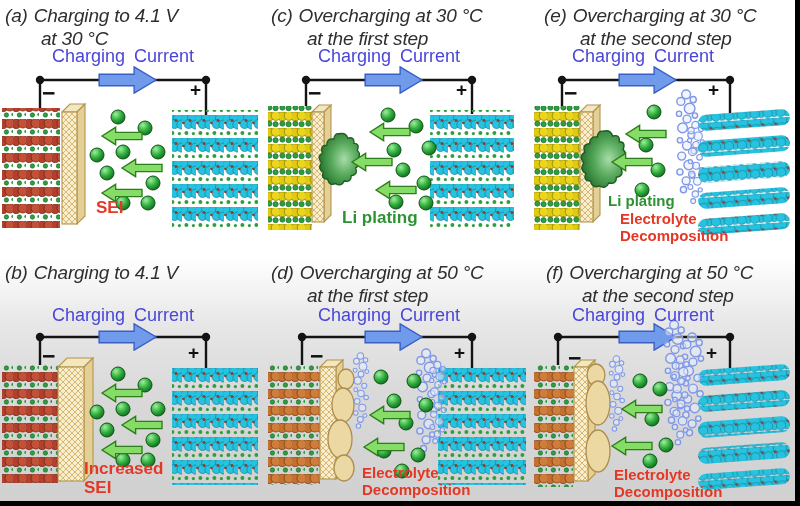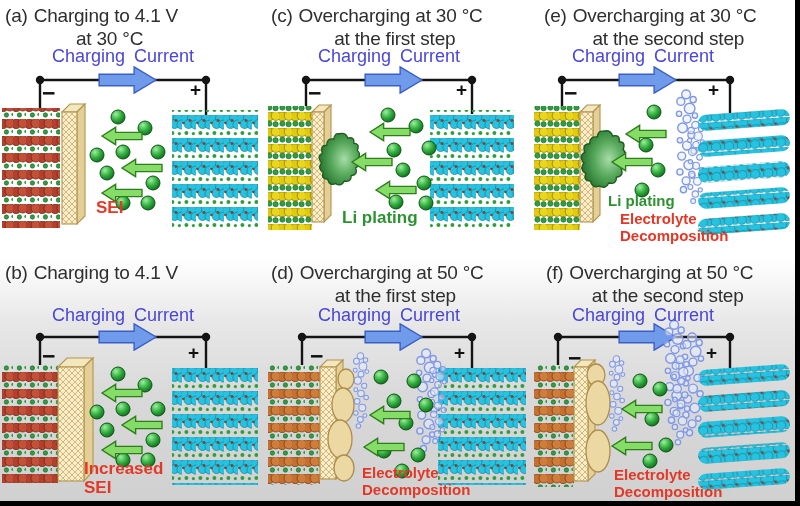--- a/index.html
+++ b/index.html
@@ -3,24 +3,24 @@
 <meta charset="utf-8">
 <style>
   html,body{margin:0;padding:0;background:#222;}
   .stage{position:relative;width:800px;height:506px;overflow:hidden;
     background:linear-gradient(180deg,#ffffff 0%,#ffffff 51%,#e7e7e7 64%,#d9d9d9 78%,#d0d0d0 100%);
     font-family:"Liberation Sans",sans-serif;}
   .bar-right{position:absolute;right:0;top:0;width:5px;height:100%;background:#000;}
   .bar-bottom{position:absolute;left:0;bottom:0;width:100%;height:5px;background:#000;}
   .panel{position:absolute;}
   .panel svg{position:absolute;left:0;top:0;}
-  .title{position:absolute;left:5px;top:4px;font-size:19px;line-height:1.22;color:#2e2e2e;letter-spacing:-0.2px;white-space:nowrap;}
+  .title{position:absolute;left:5px;top:4px;font-size:19px;line-height:1.22;color:#2e2e2e;letter-spacing:-0.2px;white-space:nowrap;font-style:italic;}
   .rowB .title{top:8px;}
   .tag{margin-right:6px;}
-  .t2{padding-left:36px;text-align:center;}
+  .t2{padding-left:36px;}
   .current{position:absolute;font-size:18px;color:#4a46d8;text-align:center;word-spacing:4px;font-weight:500;}
   .term{position:absolute;color:#101010;font-weight:700;line-height:1;}
   .minus{font-size:23px;}
   .plus{font-size:19px;}
   .ann{position:absolute;font-weight:700;line-height:1.12;font-size:15px;}
   .red{color:#e43826;}
   .green{color:#2d9232;}
   .big{font-size:17px;}
 </style>
 </head>

